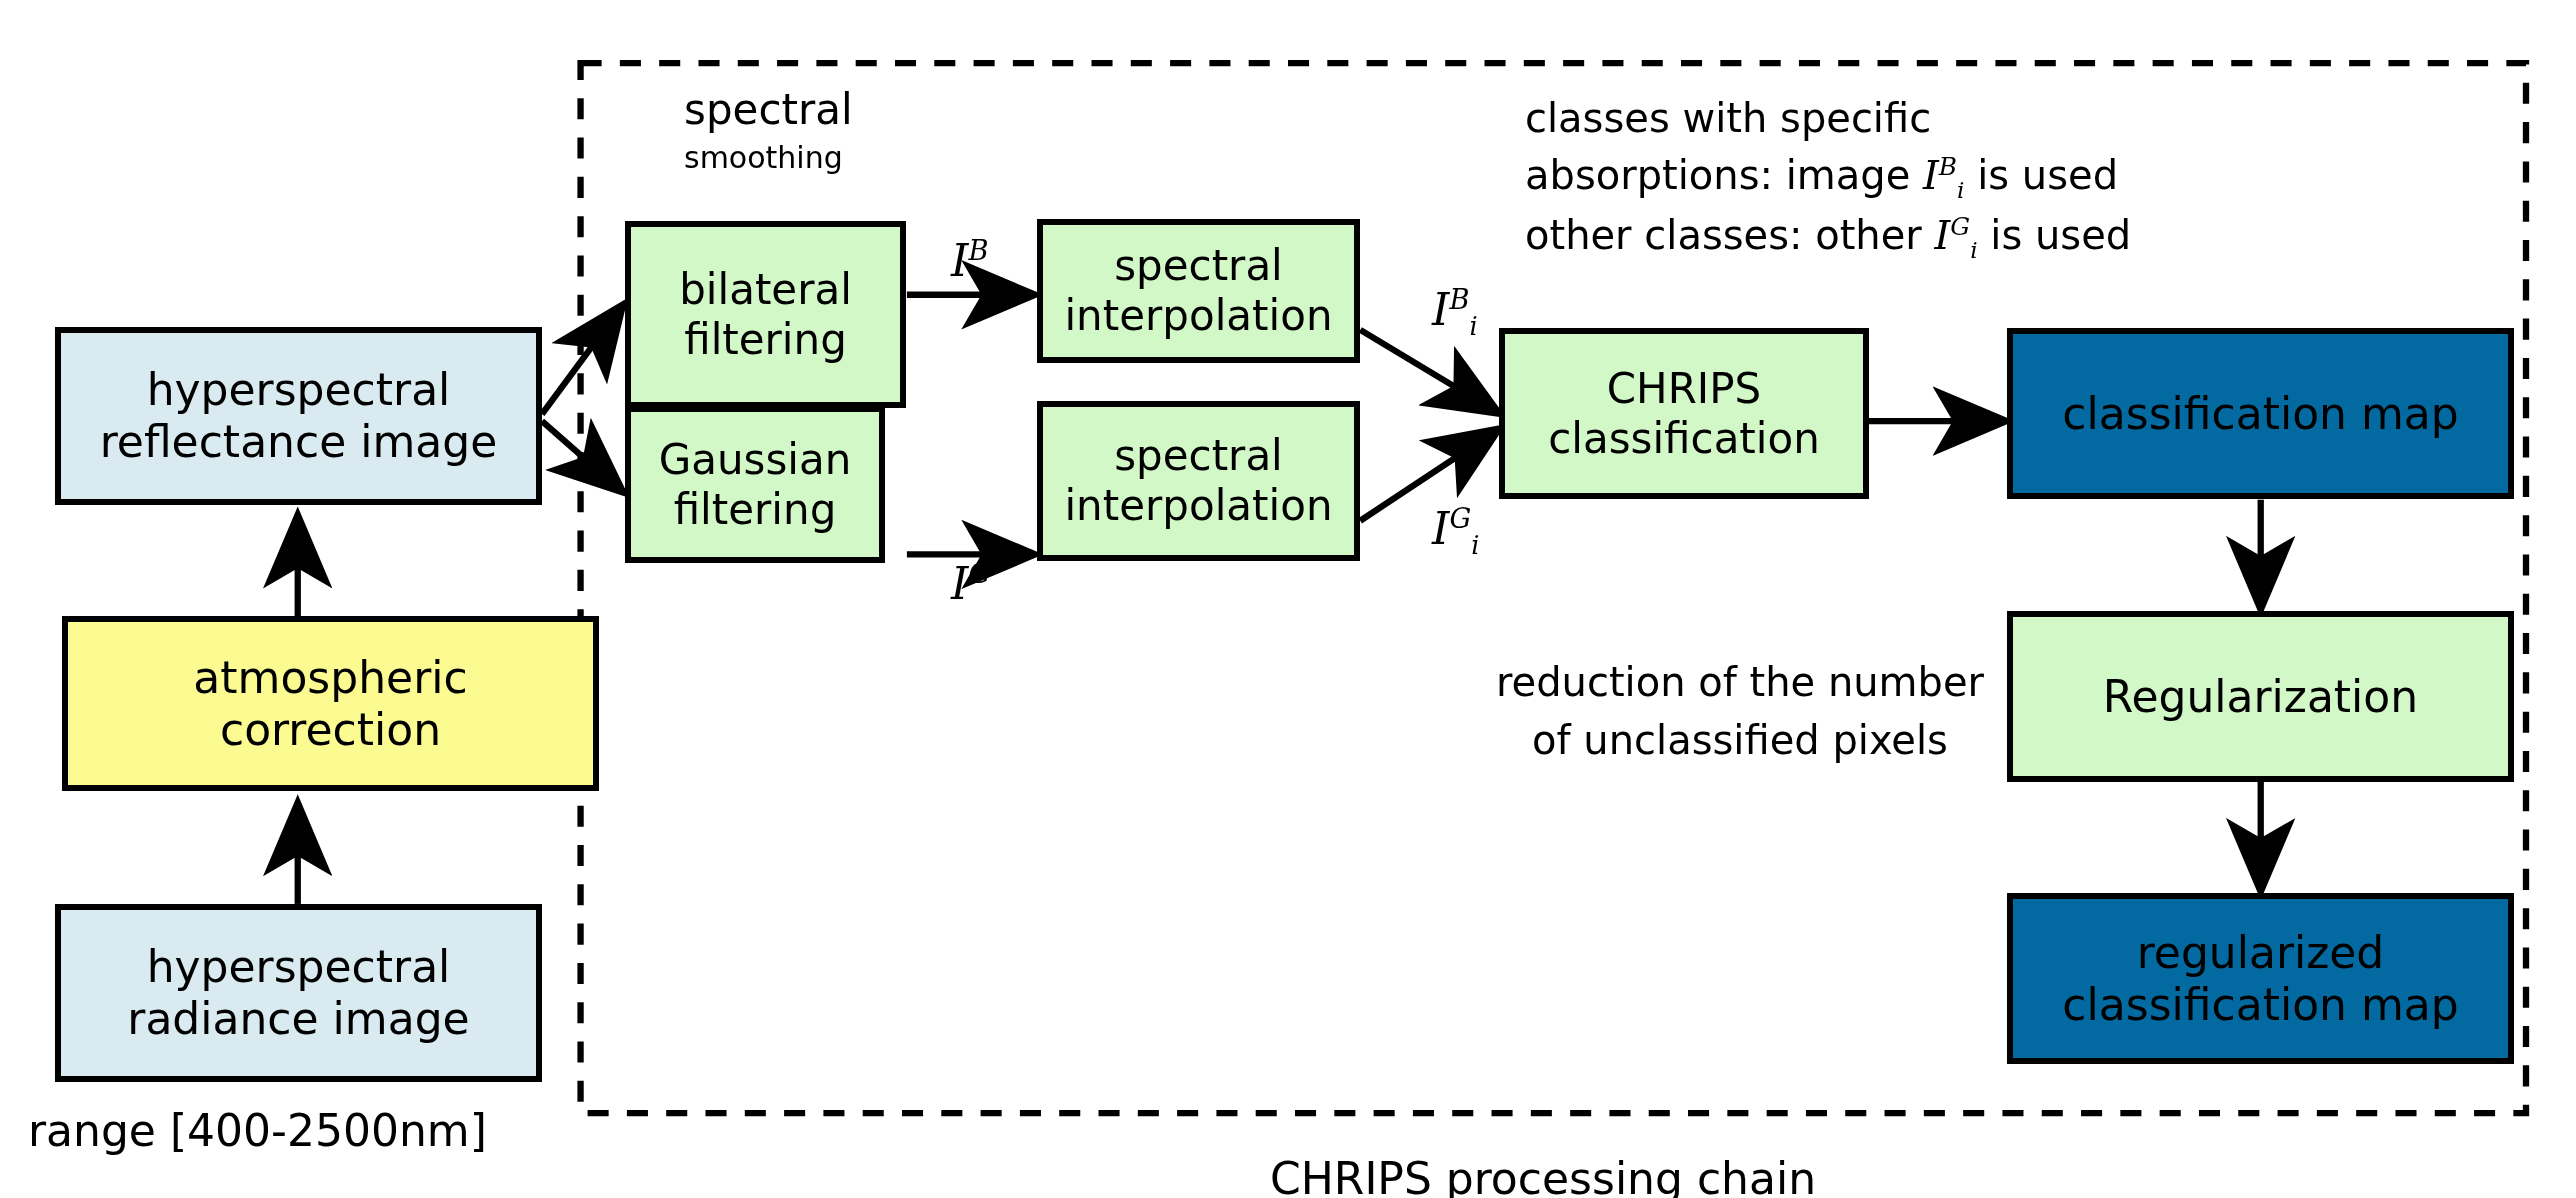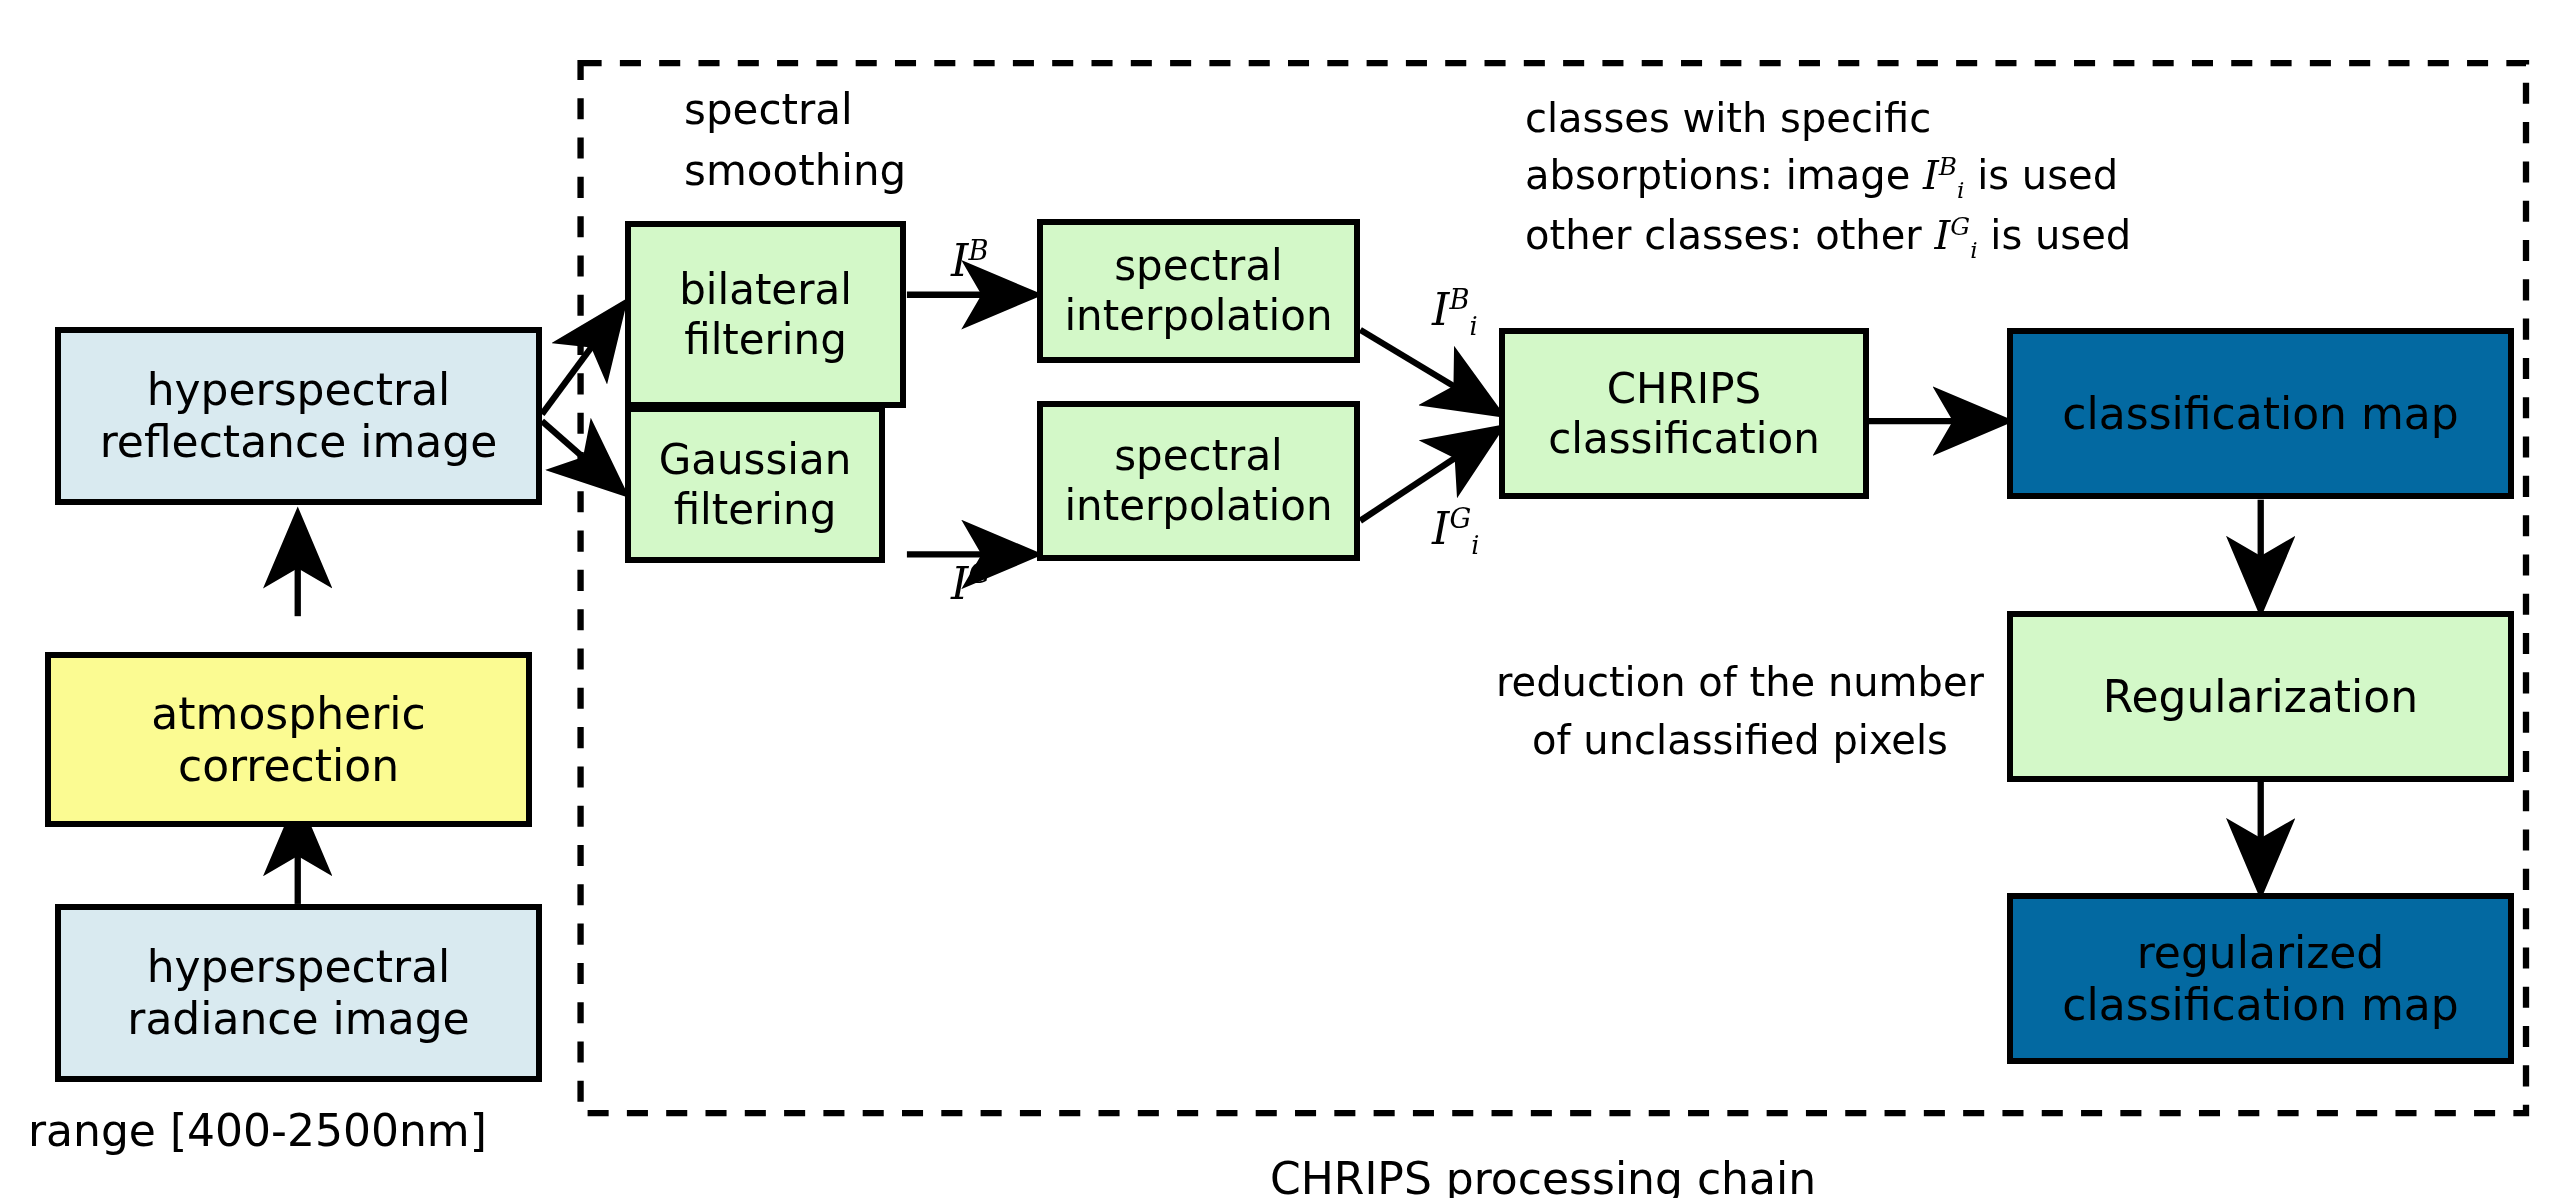--- a/index.html
+++ b/index.html
@@ -54,21 +54,21 @@
     <line x1="3221" y1="1112" x2="3221" y2="1268" stroke="#000" stroke-width="9" marker-end="url(#ar)"></line>
   </svg>
 
   <div class="node blue" style="left:55px;top:327px;width:487px;height:178px;font-size:44px;">
     <span>
       <span>hyperspectral</span>
       <span>reflectance image</span>
     </span>
   </div>
 
-  <div class="node yellow" style="left:45px;top:616px;width:487px;height:175px;font-size:44px;margin-top:36px;">
+  <div class="node yellow" style="left:62px;top:616px;width:537px;height:175px;font-size:44px;">
     <span>
       <span>atmospheric</span>
       <span>correction</span>
     </span>
   </div>
 
   <div class="node blue" style="left:55px;top:904px;width:487px;height:178px;font-size:44px;">
     <span>
       <span>hyperspectral</span>
       <span>radiance image</span>
@@ -169,18 +169,18 @@
   </div>
 
   <div class="note math" style="left:1432px;top:281px;font-size:44px;">
     <span>I</span><sup>B</sup><sub>i</sub>
   </div>
 
   <div class="note math" style="left:1432px;top:500px;font-size:44px;">
     <span>I</span><sup>G</sup><sub>i</sub>
   </div>
 
-  <div class="note" style="left:684px;top:144px;font-size:42px;text-align:center;">
+  <div class="note" style="left:684px;top:138px;font-size:30px;text-align:center;">
     <span id="smoothing2">smoothing</span>
   </div>
 
 </div>
 
 
 </body></html>

